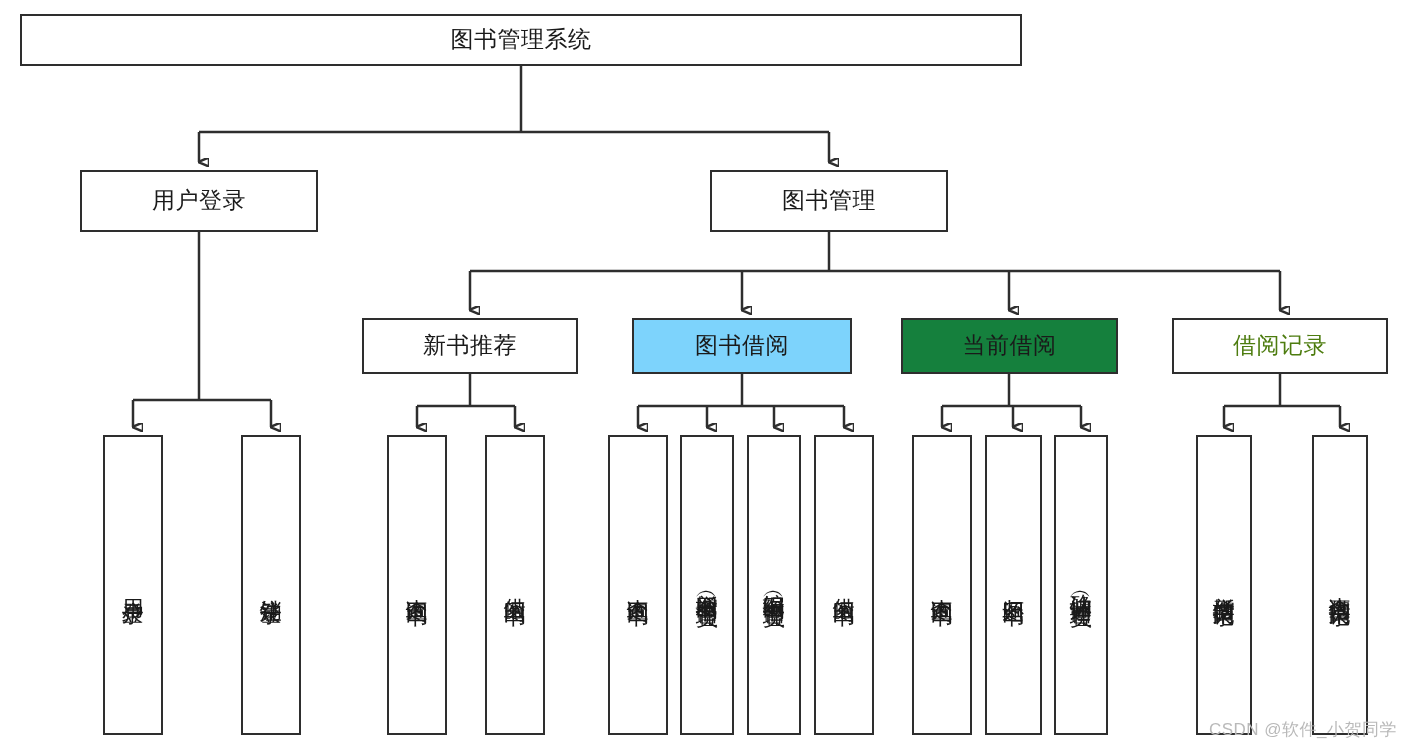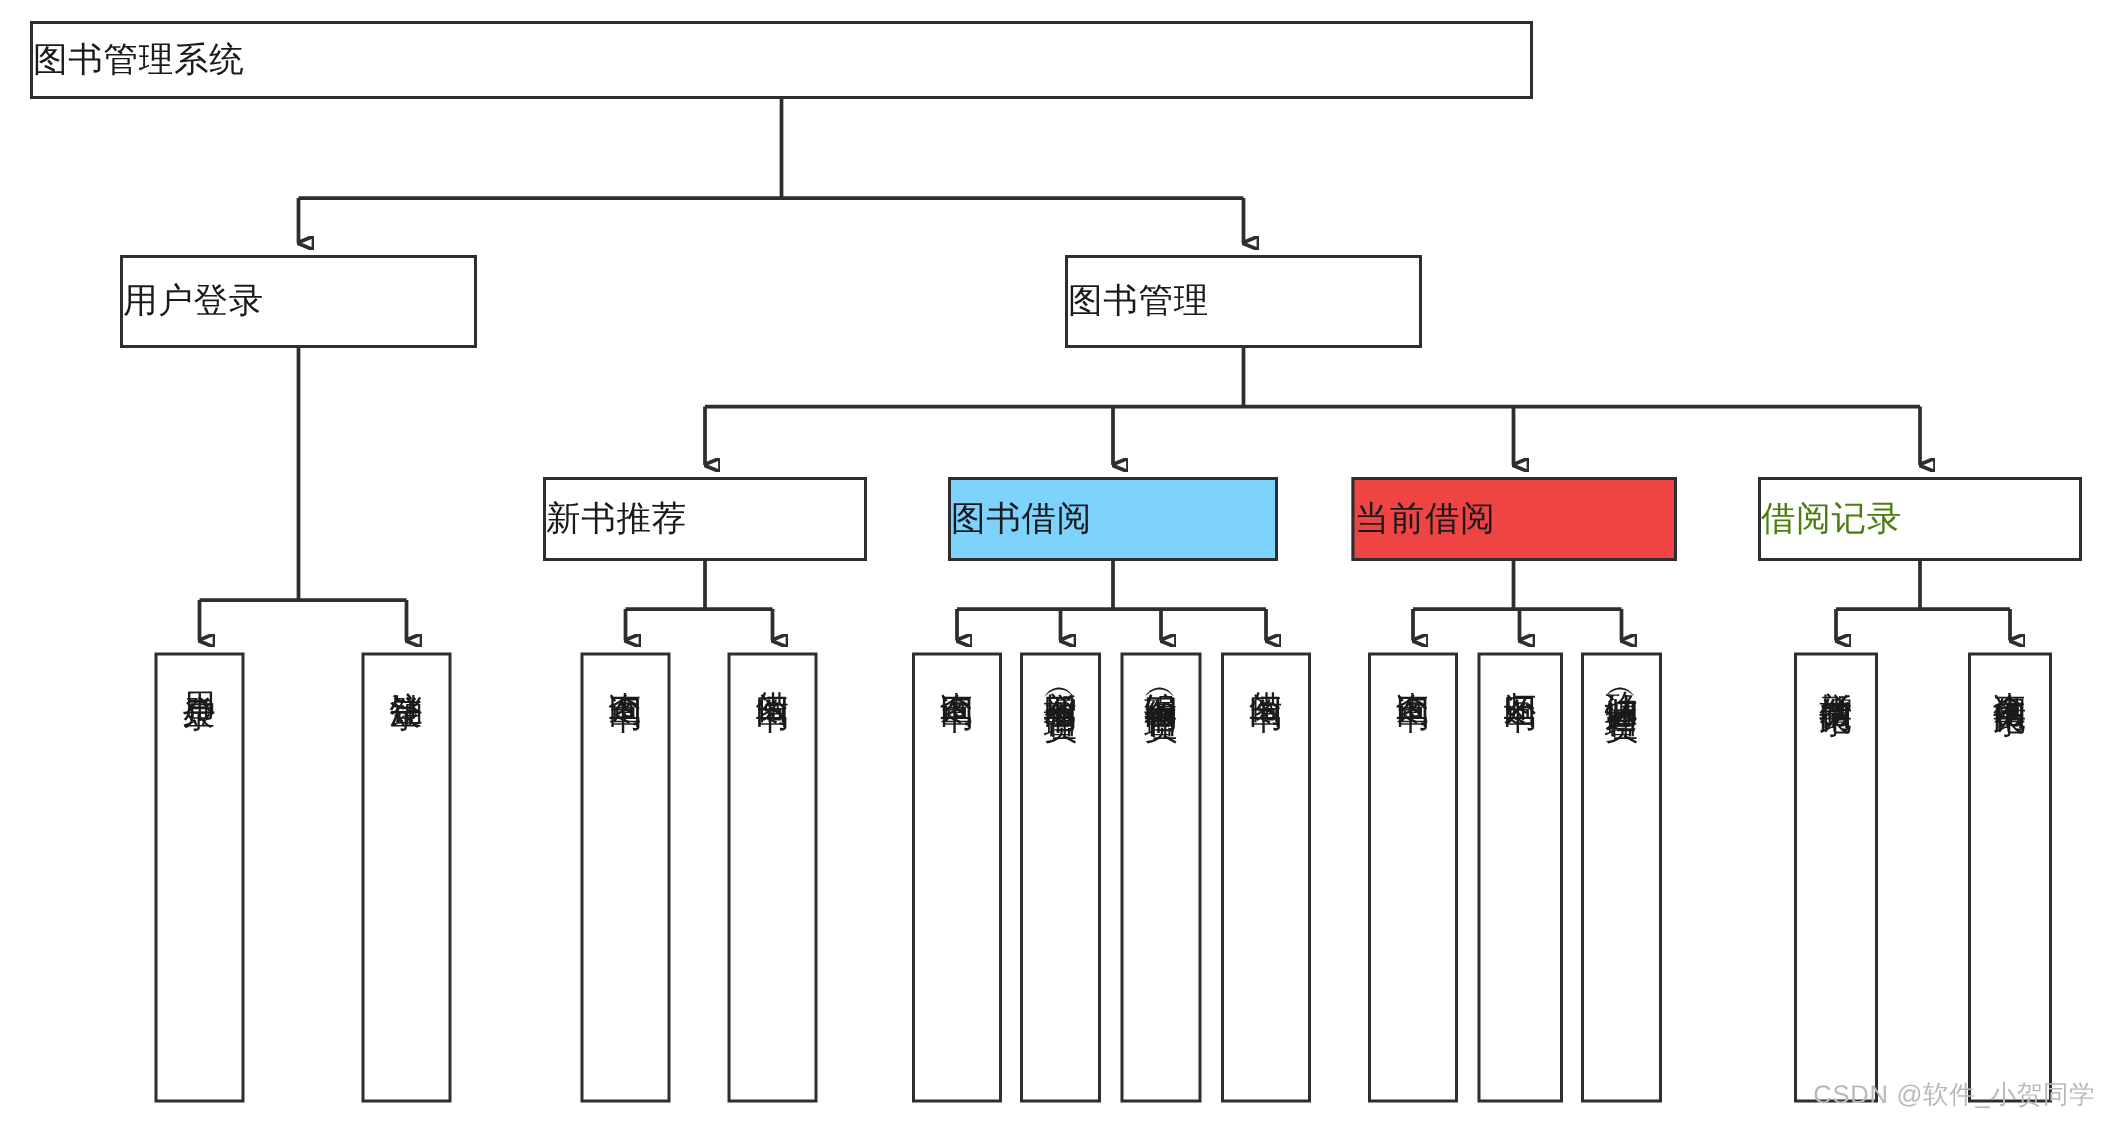--- a/index.html
+++ b/index.html
@@ -17,21 +17,21 @@
     background: #ffffff;
     overflow: hidden;
   }
   .node {
     position: absolute;
     box-sizing: border-box;
     border: 2.5px solid #2e2e2e;
     background: #ffffff;
     display: flex;
     align-items: center;
-    justify-content: flex-start;
+    justify-content: center;
     color: #1a1a1a;
   }
   .node.horiz {
     font-size: 23px;
     letter-spacing: 0.5px;
     line-height: 1.2;
   }
   .node.vert {
     writing-mode: vertical-rl;
     text-orientation: upright;
@@ -133,21 +133,21 @@
   <div class="node horiz" style="left: 362px; top: 318px; width: 216px; height: 56px; border-color: rgb(46, 46, 46); background: rgb(255, 255, 255); color: rgb(26, 26, 26);">
     <span>新书推荐</span>
   </div>
 
   <div class="node horiz" style="left: 710px; top: 170px; width: 238px; height: 62px; border-color: rgb(46, 46, 46); background: rgb(255, 255, 255); color: rgb(26, 26, 26);">
     <span>图书管理</span>
   </div>
   <div class="node horiz" style="left: 632px; top: 318px; width: 220px; height: 56px; border-color: rgb(46, 46, 46); background: #7dd3fc; color: rgb(26, 26, 26);">
     <span>图书借阅</span>
   </div>
-  <div class="node horiz" style="left: 901px; top: 318px; width: 217px; height: 56px; border-color: rgb(46, 46, 46); background: #ef4444; color: rgb(26, 26, 26);">
+  <div class="node horiz" style="left: 901px; top: 318px; width: 217px; height: 56px; border-color: rgb(46, 46, 46); background: #15803d; color: rgb(26, 26, 26);">
     <span>当前借阅</span>
   </div>
   <div class="node horiz" style="left: 1172px; top: 318px; width: 216px; height: 56px; border-color: rgb(46, 46, 46); background: rgb(255, 255, 255); color: #4d7c0f;">
     <span>借阅记录</span>
   </div>
 
   <div class="node vert" style="left: 103px; top: 435px; width: 60px; height: 300px; border-color: rgb(46, 46, 46); background: rgb(255, 255, 255); color: rgb(26, 26, 26);">
     <span class="vtext">用户登录</span>
   </div>
   <div class="node vert" style="left: 241px; top: 435px; width: 60px; height: 300px; border-color: rgb(46, 46, 46); background: rgb(255, 255, 255); color: rgb(26, 26, 26);">

